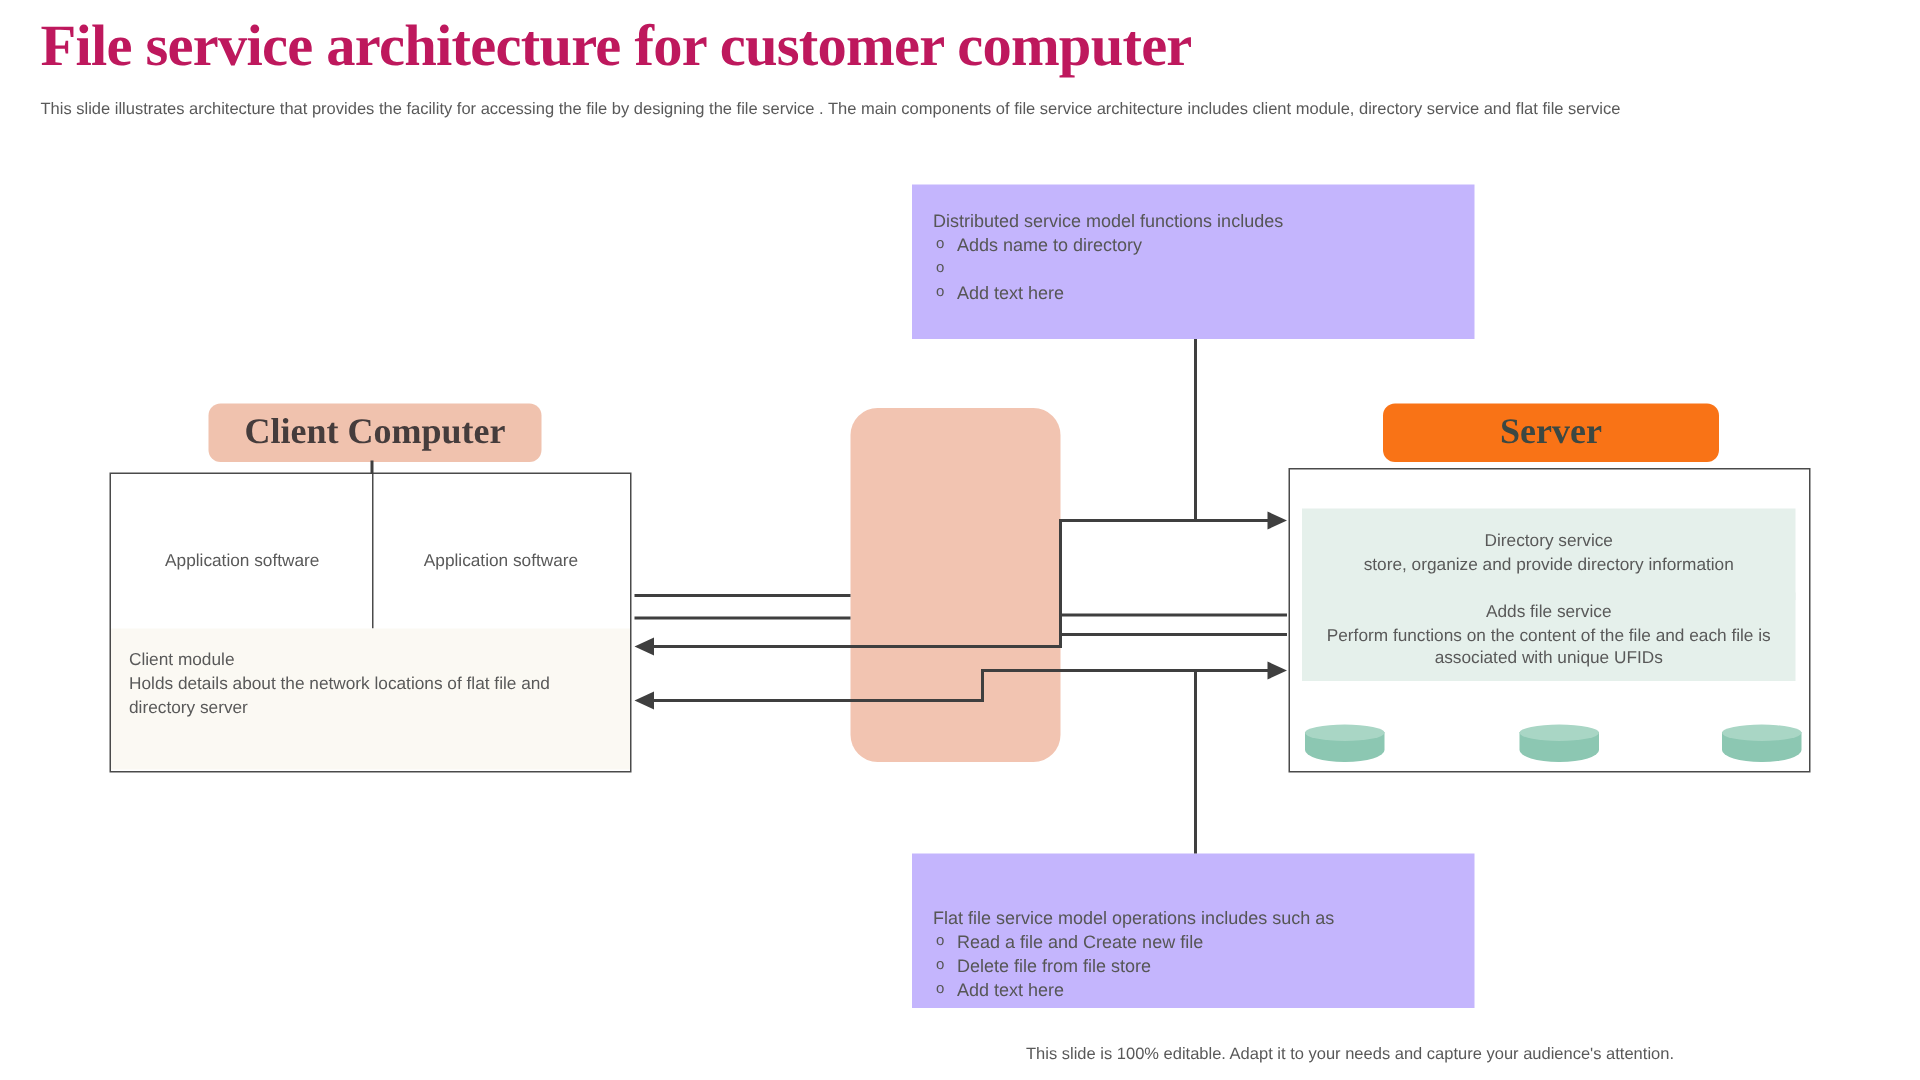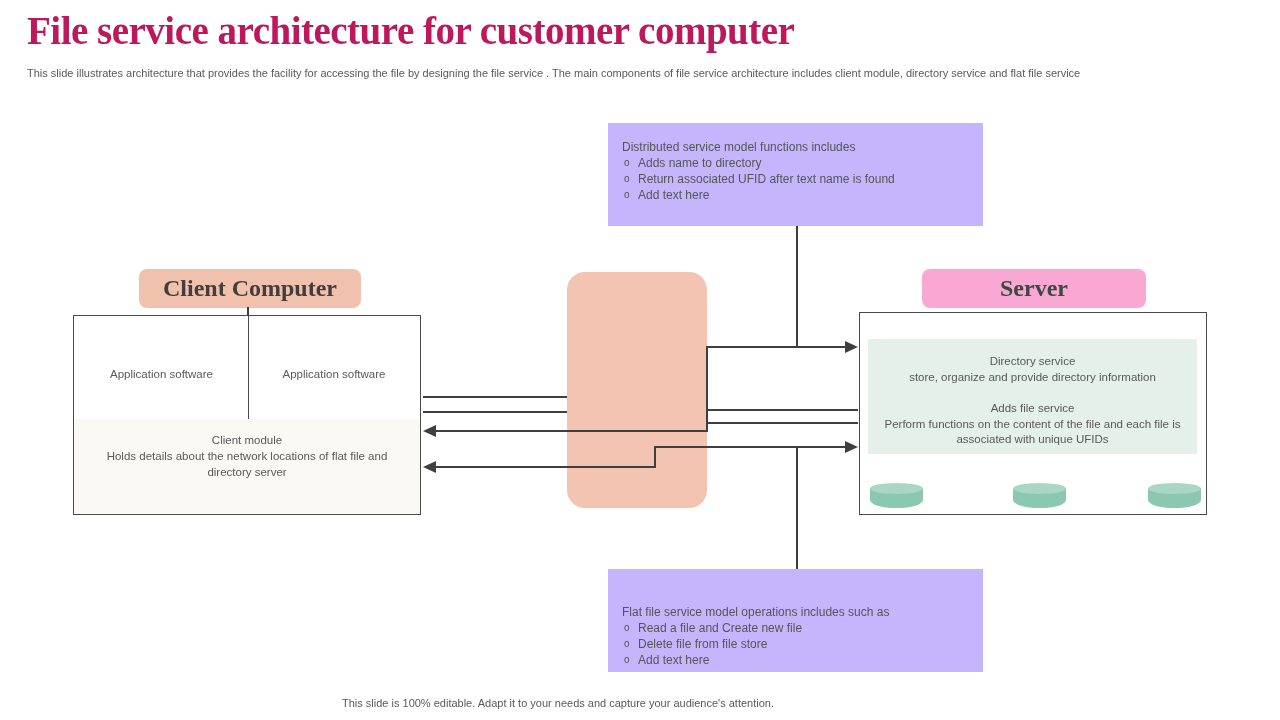--- a/index.html
+++ b/index.html
@@ -25,37 +25,37 @@
   .note.bottom { left:608px; top:569px; padding-top:35px; }
   .note-row { display:flex; }
   .note-marker { width:16px; flex:0 0 16px; padding-left:2px; font-size:10px; }
 
   .pill {
     position:absolute; height:39px; border-radius:8px;
     display:flex; align-items:center; justify-content:center;
     font-family:"Liberation Serif", serif; font-weight:700; font-size:24px;
   }
   .pill.client { left:139px; top:269px; width:222px; background:#f0c2ae; color:#453c3c; }
-  .pill.server { left:922px; top:269px; width:224px; background:#f9a8d4; color:#3c4843; }
+  .pill.server { left:922px; top:269px; width:224px; background:#f97316; color:#3c4843; }
 
   .client-box {
     position:absolute; left:73px; top:315px; width:348px; height:200px;
     border:1.4px solid #4a4a4a; background:#ffffff;padding-left:40px;
   }
   .app-cell {
     position:absolute; top:0; height:103px; display:flex;
     align-items:center; justify-content:center;
     font-size:11.5px; color:#595959; padding-top:12px;
   }
   .app-cell.left  { left:0; width:175px; }
   .app-cell.right { left:175px; width:170px; }
   .client-divider { position:absolute; left:174px; top:0; width:1.4px; height:103px; background:#4a4a4a; }
   .client-module {
     position:absolute; left:0; top:103px; width:100%; height:94px;
-    background:#fbf9f3; text-align:center; font-size:11.5px; line-height:16px;
+    background:#fbf9f3; font-size:11.5px; line-height:16px;
     color:#595959; padding:13px 12px 0 12px;
   }
 
   .pink-block {
     position:absolute; left:567px; top:272px; width:140px; height:236px;
     background:#f2c4b1; border-radius:18px;
   }
 
   .server-box {
     position:absolute; left:859px; top:312px; width:348px; height:203px;
@@ -76,41 +76,40 @@
   }
   .cyl .cyl-top {
     position:absolute; left:0; top:0; width:53px; height:11px;
     background:#a9d6c5; border-radius:50%;
   }
   .cyl.c1 { left:10px; } .cyl.c2 { left:153px; } .cyl.c3 { left:288px; }
 
   .connectors { position:absolute; left:0; top:0; width:1280px; height:720px; pointer-events:none; }
 
   .footer {
-    position:absolute; left:0; top:697px; width:1116px; text-align:center;
+    position:absolute; left:0; top:697px; width:1116px; text-align:right;
     font-size:11px; color:#595959;
   }
 </style>
 </head>
 <body>
 
 <div class="slide">
 
   <h1 class="title">File service architecture for customer computer</h1>
   <p class="subtitle">This slide illustrates architecture that provides the facility for accessing the file by designing the file service . The main components of file service architecture includes client module, directory service and flat file service</p>
 
   <div class="note top">
     <div class="note-title">Distributed service model functions includes</div>
     <div class="note-row">
       <span class="note-marker">o</span>
       <span>Adds name to directory</span>
     </div>
     <div class="note-row">
       <span class="note-marker">o</span>
-      <span>Return associated UFID after text name is found</span>
     </div>
     <div class="note-row">
       <span class="note-marker">o</span>
       <span>Add text here</span>
     </div>
   </div>
 
   <div class="pill client">Client Computer</div>
 
   <div class="client-box">

